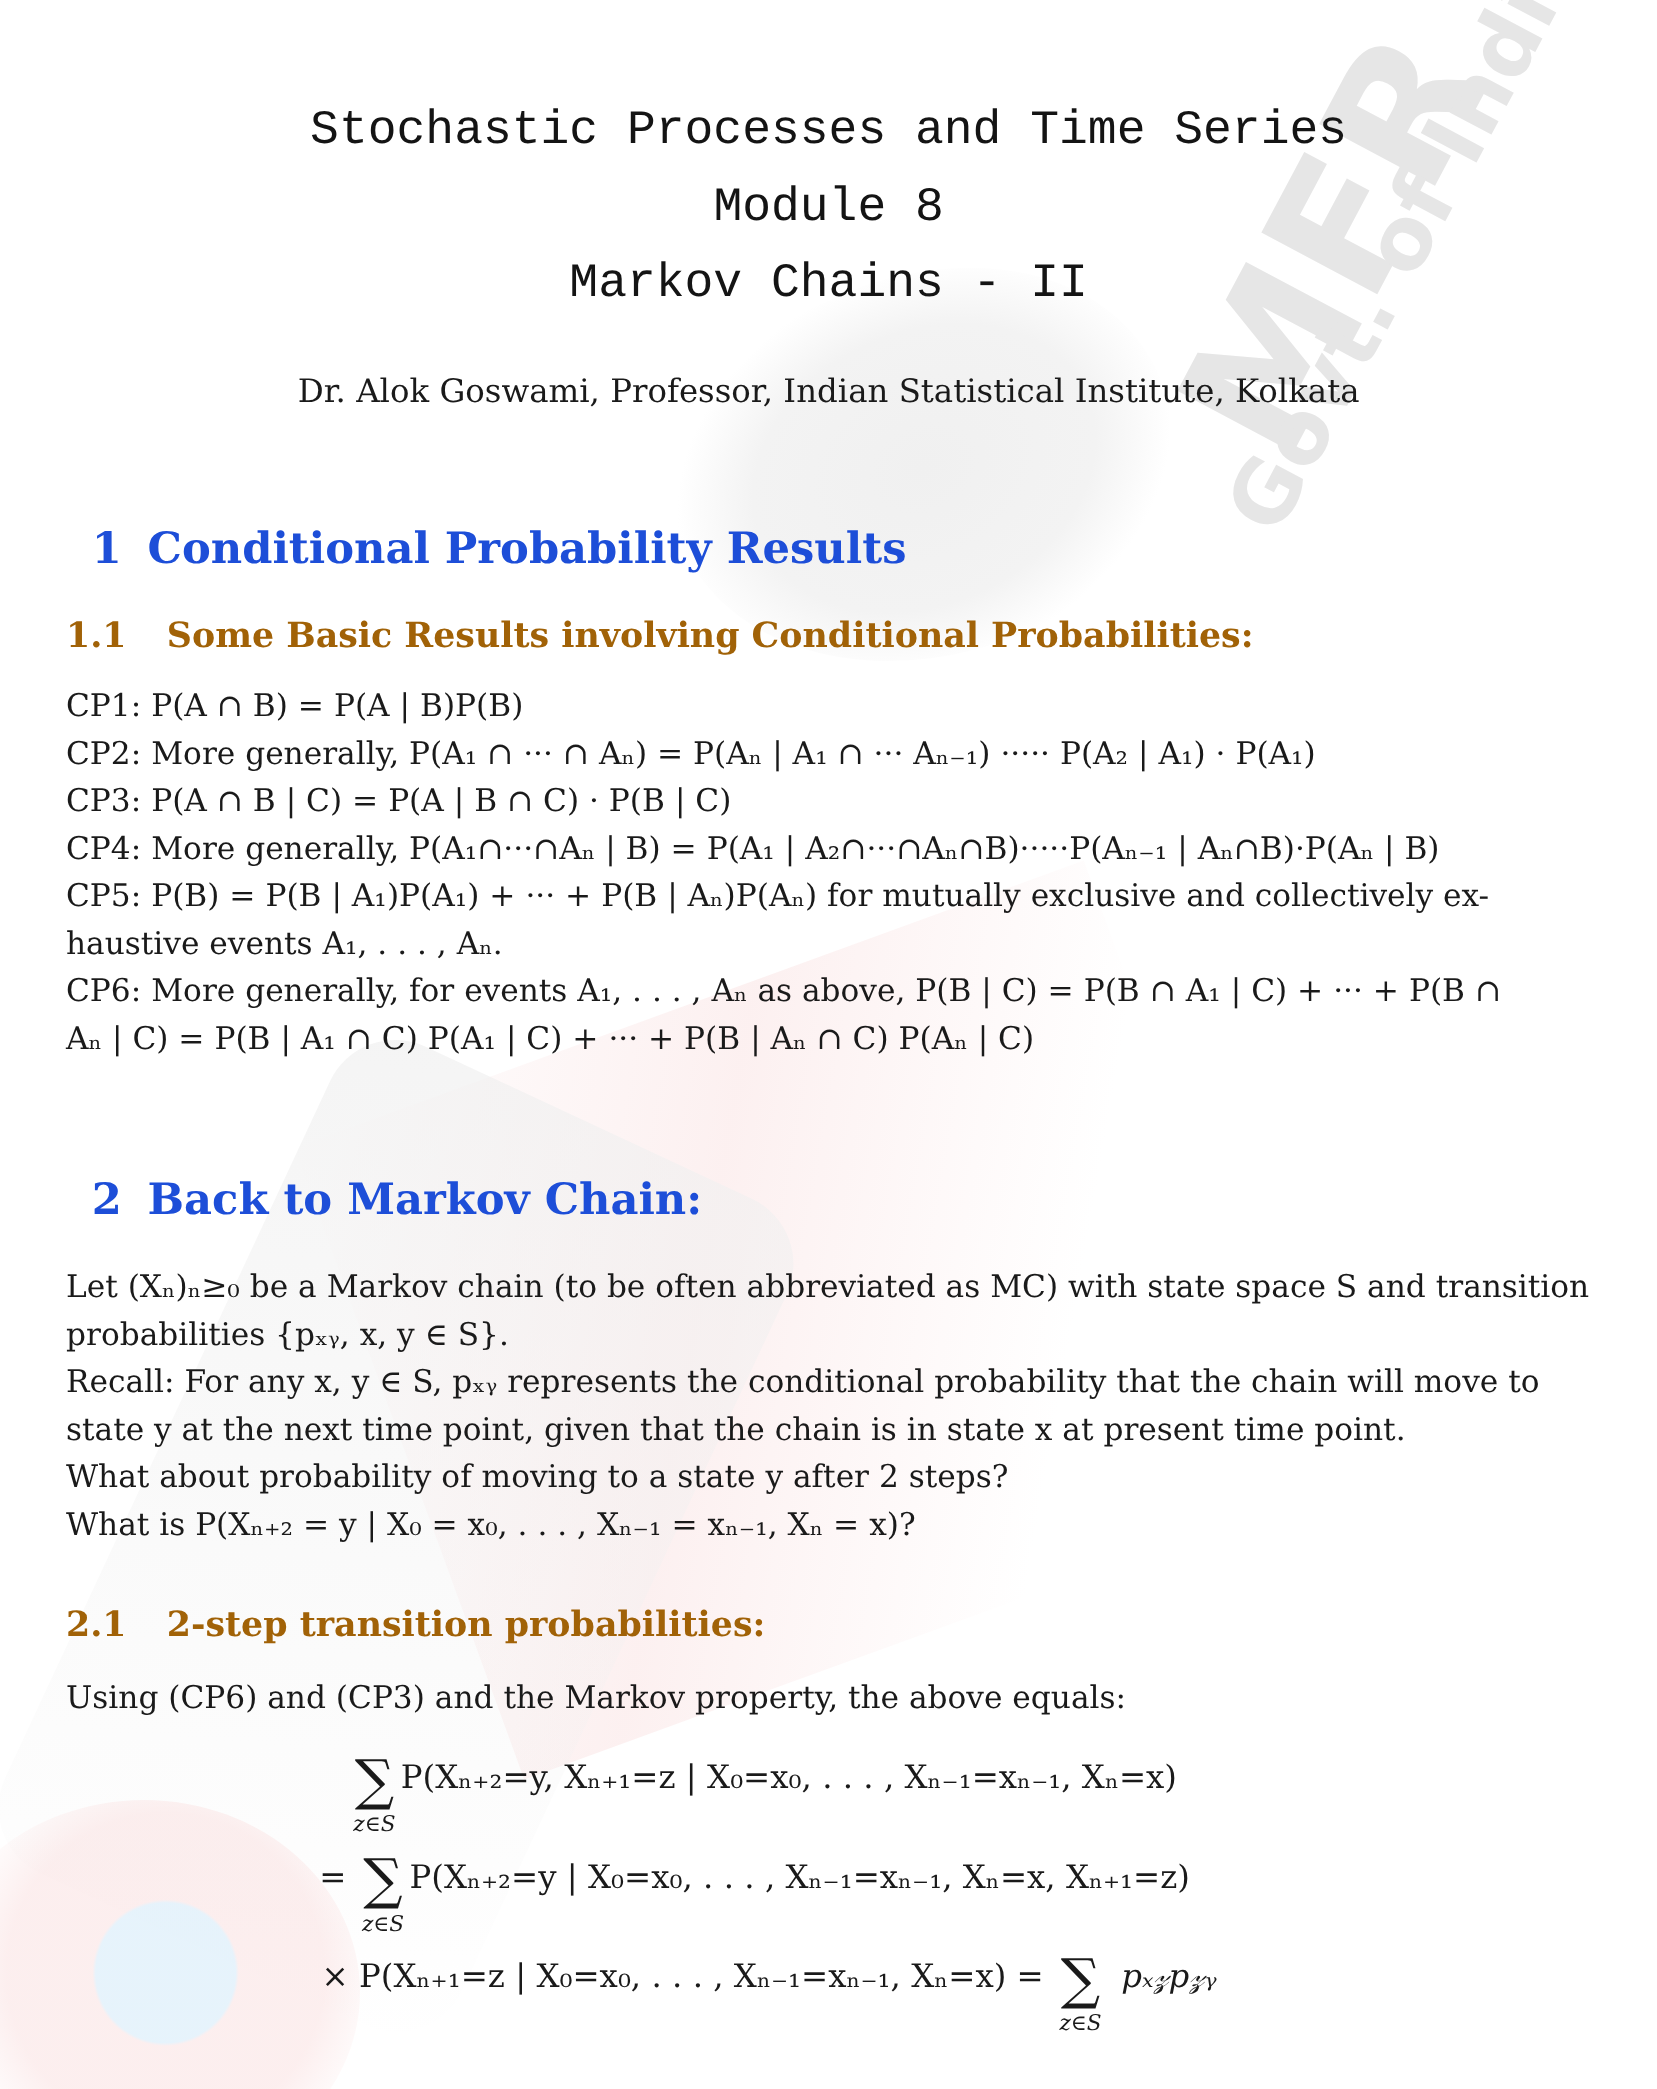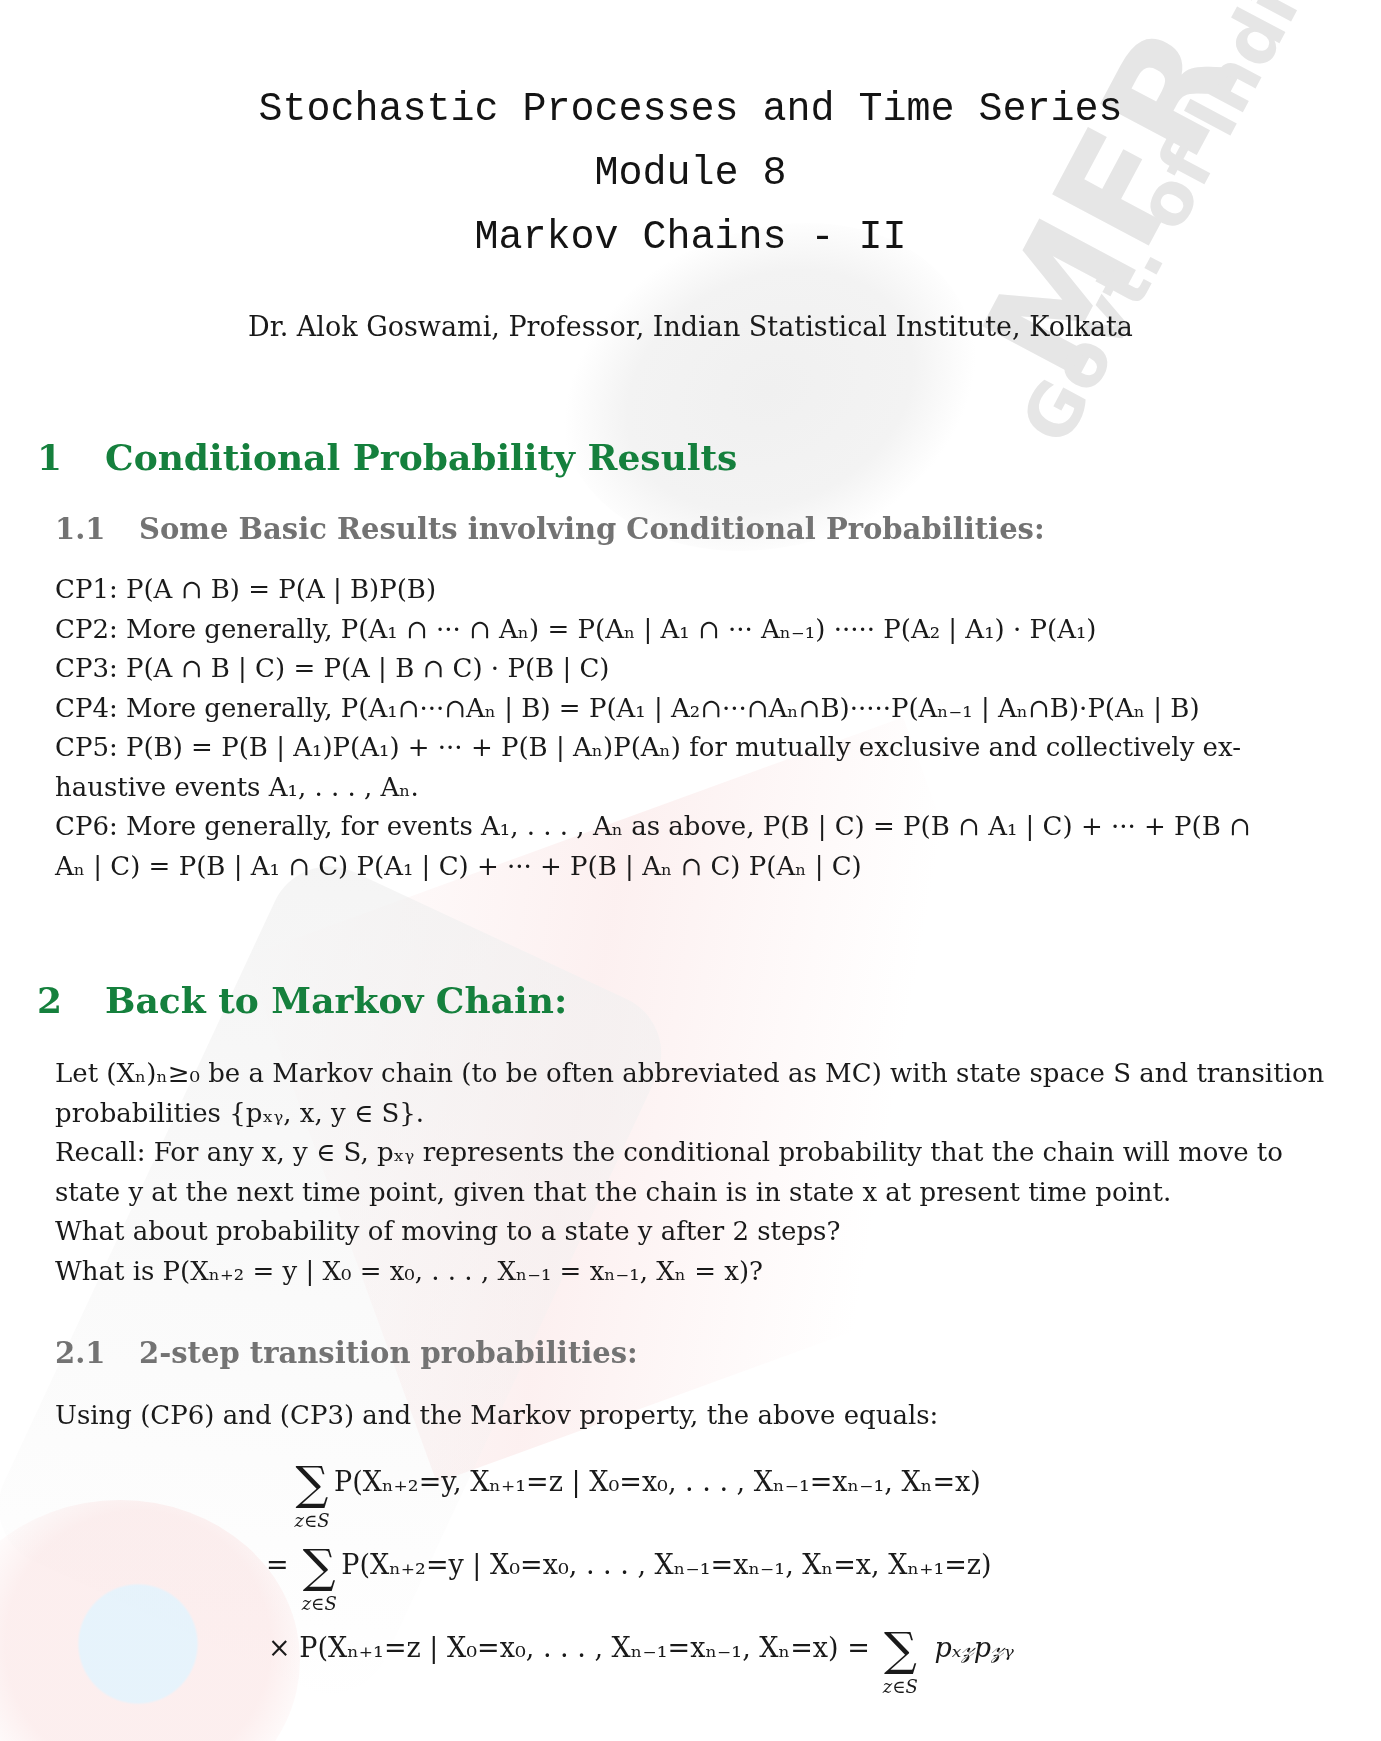--- a/index.html
+++ b/index.html
@@ -36,23 +36,23 @@
   .wm-logo {
     left: -60px; top: 1500px; width: 360px; height: 320px; border-radius: 50%;
     background: radial-gradient(circle at 55% 45%, rgba(220,238,250,0.7) 0 22%, rgba(250,225,225,0.55) 23% 50%, rgba(255,255,255,0) 70%);
   }
 
   .content { position: absolute; left: 0; top: 0; width: 1381px; height: 1741px; }
   .title-block { position: absolute; left: 0; width: 1381px; text-align: center; }
   .t-line { font-size: 40px; line-height: 64px; color: #141414; font-family: Liberation Mono, monospace; }
   .author { position: absolute; left: 0; width: 1381px; top: 311px; text-align: center; font-size: 27px; color: #1a1a1a; }
 
-  .sec { position: absolute; left: 37px; font-weight: bold; font-size: 36px; color: #15803d; }
+  .sec { position: absolute; left: 55px; font-weight: bold; font-size: 36px; color: #1d4ed8; text-align: center; }
   .sec .num { display: inline-block; width: 68px; }
-  .subsec { position: absolute; left: 55px; font-weight: bold; font-size: 29px; color: #737373; }
+  .subsec { position: absolute; left: 55px; font-weight: bold; font-size: 29px; color: #a16207; }
   .subsec .num { display: inline-block; width: 84px; }
 
   .para { position: absolute; left: 55px; width: 1300px; font-size: 26px; line-height: 39.5px; color: #1a1a1a; }
   .para .line { white-space: nowrap; }
   .b { font-weight: normal; }
   .m { font-style: italic; margin-left: 12px; }
 
   .eq { position: absolute; font-size: 27px; color: #1a1a1a; white-space: nowrap; }
   .sum { display: inline-block; position: relative; text-align: center; width: 44px; vertical-align: middle; }
   .sum .sig { font-size: 46px; line-height: 46px; display: block; }

